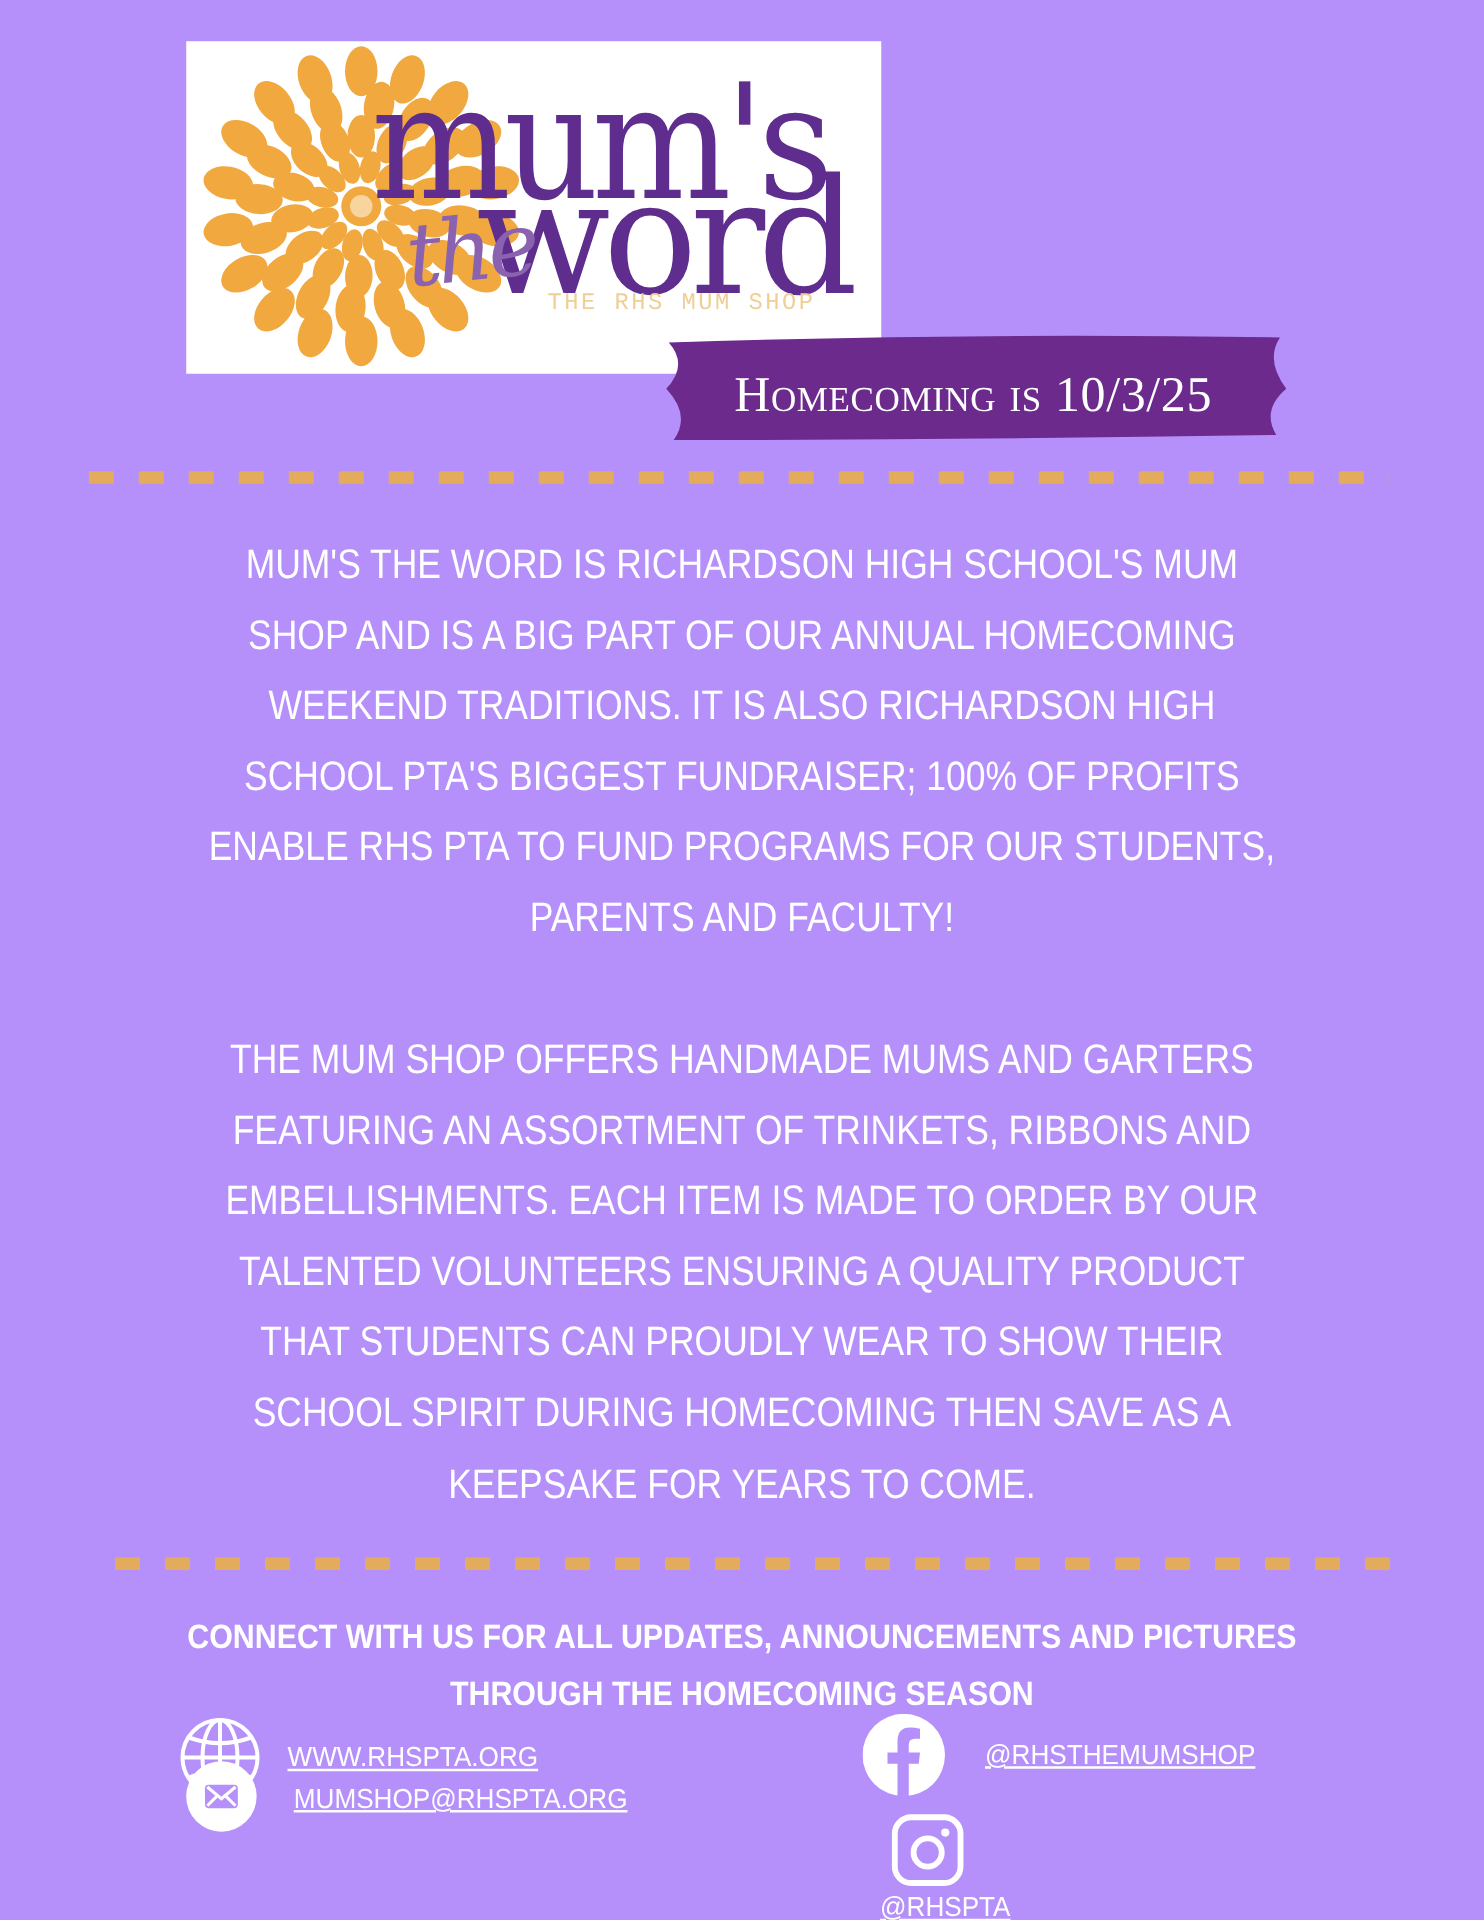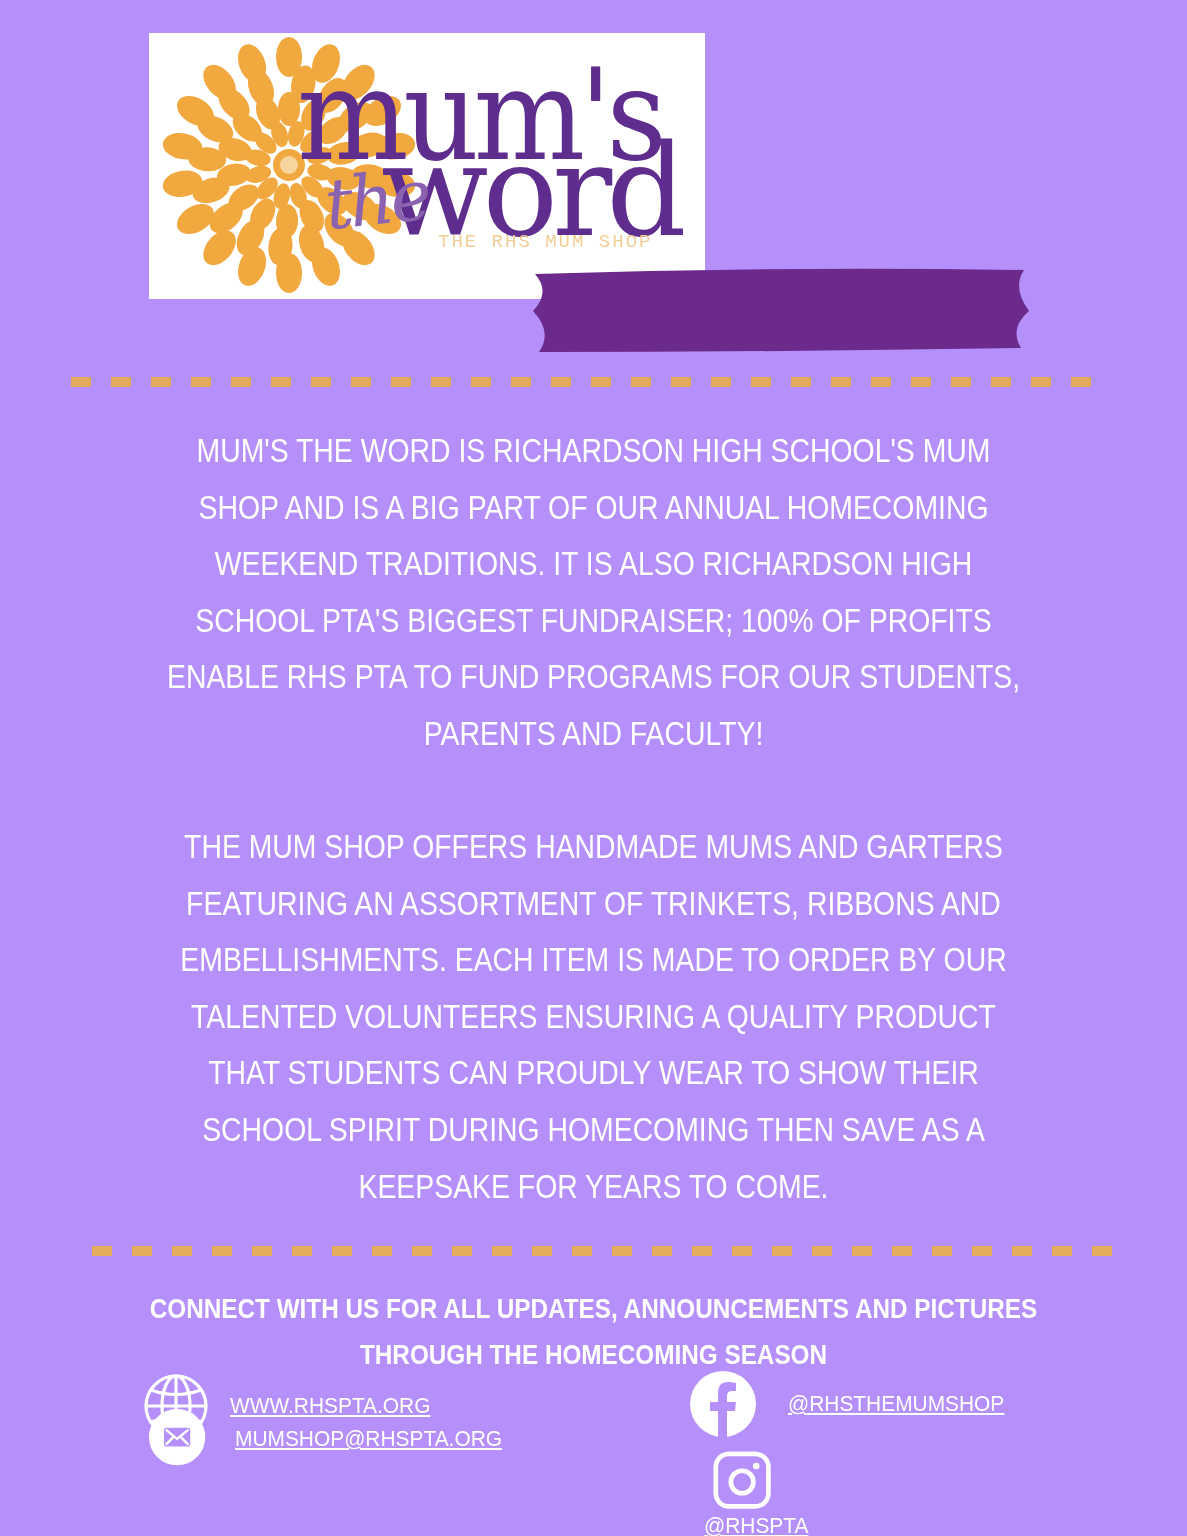--- a/index.html
+++ b/index.html
@@ -163,20 +163,21 @@
   <div class="logo-mums">mum's</div>
   <div class="logo-word">word</div>
   <div class="logo-the">the</div>
   <div class="logo-tagline">THE RHS MUM SHOP</div>
 </div>
 
 <div class="banner">
   <svg width="503" height="87" viewBox="0 0 503 87">
     <path d="M8,8 Q250,0 497,4 Q485,22 502,45 Q482,62 494,82 Q250,86 12,86 Q26,66 6,45 Q24,26 8,8 Z" fill="#6b2a8c"></path>
   </svg>
+  <div class="banner-text">Homecoming is 10/3/25</div>
 </div>
 
 <div class="dash-line" style="left:71px; top:377px; width:1040px;"></div>
 
 <div class="para" style="top:423px;">
   <span class="line">MUM'S THE WORD IS RICHARDSON HIGH SCHOOL'S MUM</span>
   <span class="line">SHOP AND IS A BIG PART OF OUR ANNUAL HOMECOMING</span>
   <span class="line">WEEKEND TRADITIONS. IT IS ALSO RICHARDSON HIGH</span>
   <span class="line">SCHOOL PTA'S BIGGEST FUNDRAISER; 100% OF PROFITS</span>
   <span class="line">ENABLE RHS PTA TO FUND PROGRAMS FOR OUR STUDENTS,</span>

